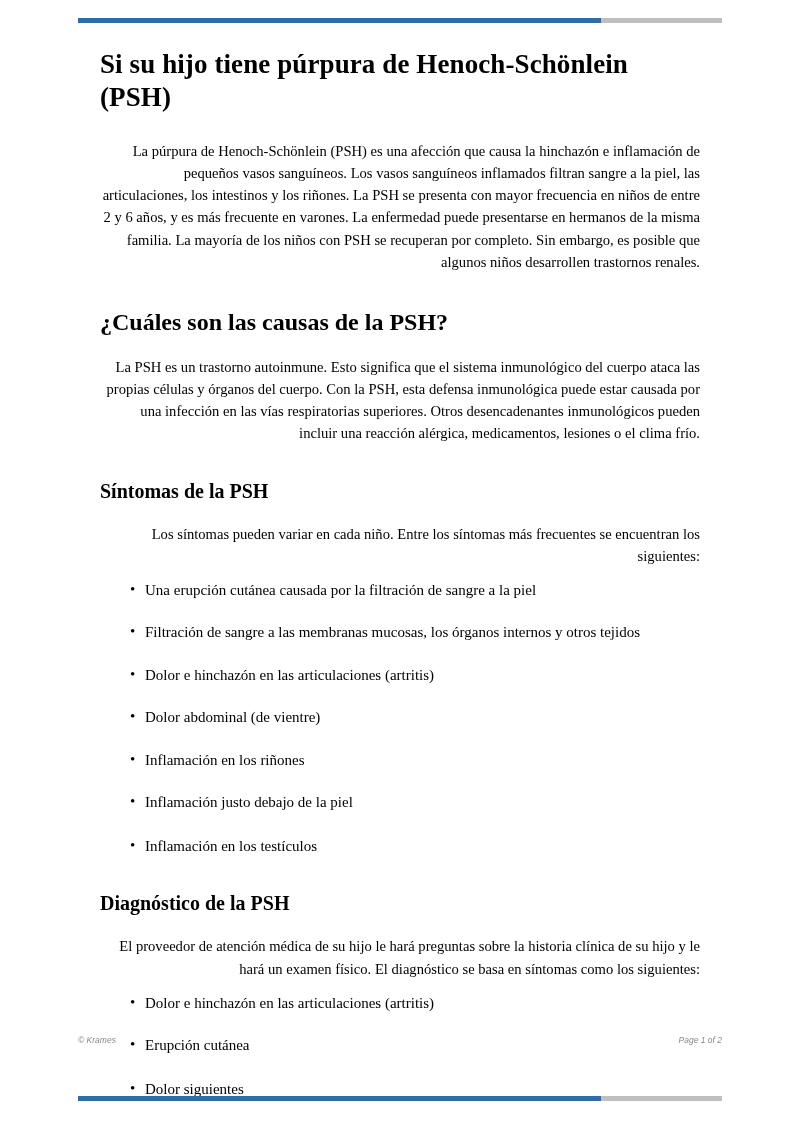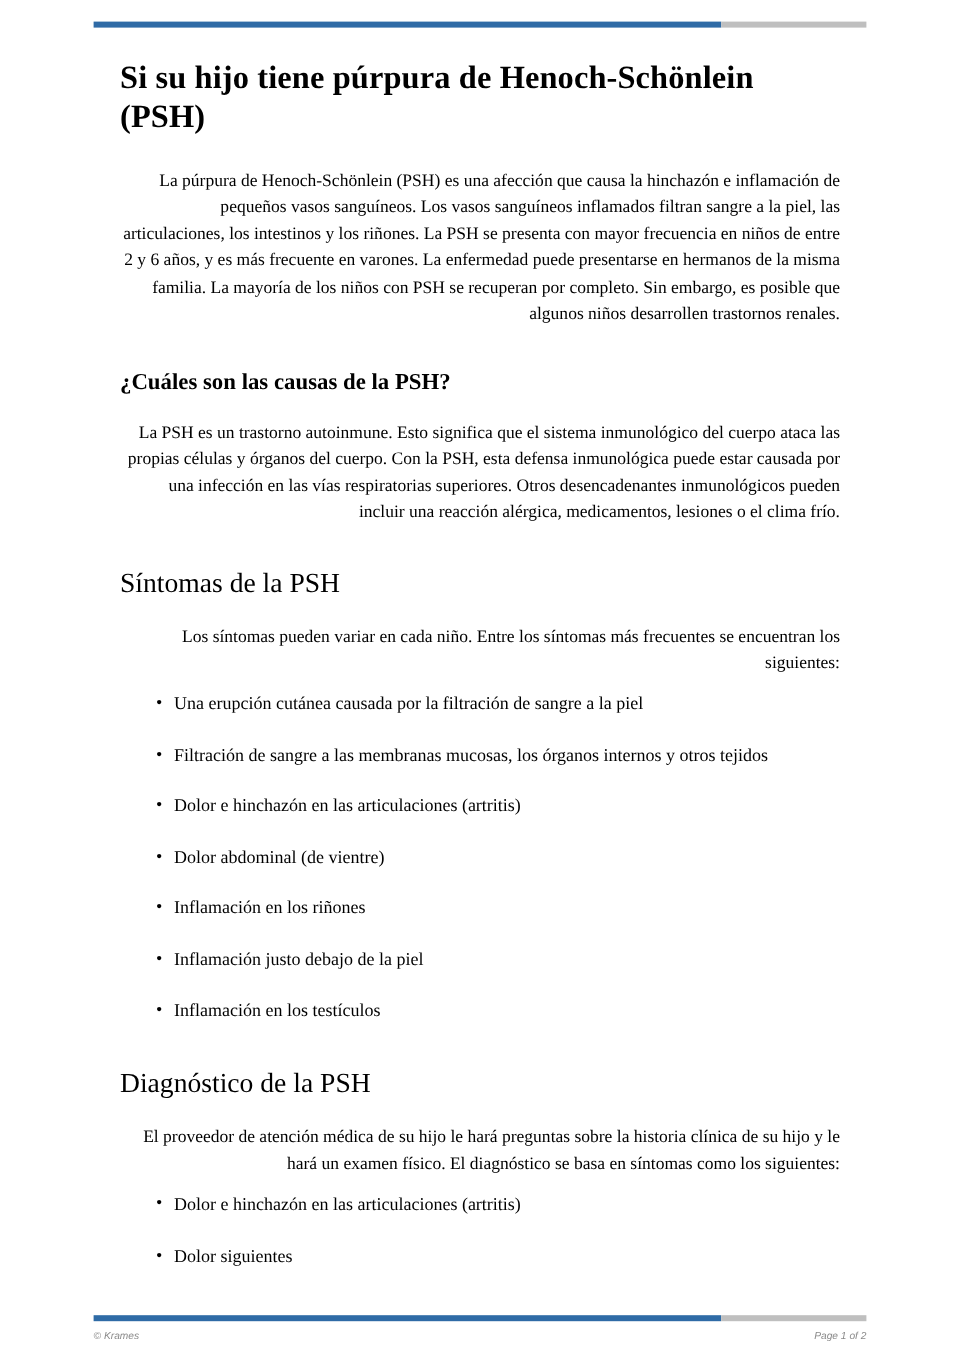--- a/index.html
+++ b/index.html
@@ -55,30 +55,30 @@
 
   h1.doc-title {
     font-size: 27px;
     line-height: 1.22;
     font-weight: bold;
     margin: 0 0 26px 0;
     letter-spacing: 0.1px;
   }
 
   h2.section-title {
-    font-size: 19px;
+    font-size: 24px;
     line-height: 1.25;
     font-weight: bold;
     margin: 34px 0 19px 0;
   }
 
   h3.section-title-sm {
-    font-size: 23px;
+    font-size: 20px;
     line-height: 1.25;
-    font-weight: normal;
+    font-weight: bold;
     margin: 34px 0 19px 0;
   }
 
   p.body-text {
     font-size: 14.6px;
     line-height: 1.52;
     margin: 0 0 10px 0;
     text-align: right;
   }
 
@@ -101,21 +101,21 @@
     left: 0;
     top: -1px;
     font-size: 15px;
     line-height: 1.5;
   }
 
   
   .footer {
     position: absolute;
     left: 78px;
-    top: 1108px;
+    top: 1035px;
     width: 644px;
     display: flex;
     justify-content: space-between;
     align-items: baseline;
     font-size: 8.5px;
     font-style: italic;
     color: #8a8a8a;
     font-family: "Liberation Sans", sans-serif;
   }
   .footer .right { text-align: center; }
@@ -150,20 +150,21 @@
       <li>Inflamación en los riñones</li>
       <li>Inflamación justo debajo de la piel</li>
       <li>Inflamación en los testículos</li>
     </ul>
 
     <h3 class="section-title-sm">Diagnóstico de la PSH</h3>
     <p class="body-text">El proveedor de atención médica de su hijo le hará preguntas sobre la historia clínica de su hijo y le hará un examen físico. El diagnóstico se basa en síntomas como los siguientes:</p>
 
     <ul class="bullets">
       <li>Dolor e hinchazón en las articulaciones (artritis)</li>
+      <li>Erupción cutánea</li>
       <li>Dolor siguientes</li>
 
     </ul>
 
   </div>
 
   <div class="rule rule-bottom">
     <div class="seg-blue"></div>
     <div class="seg-gray"></div>
   </div>

